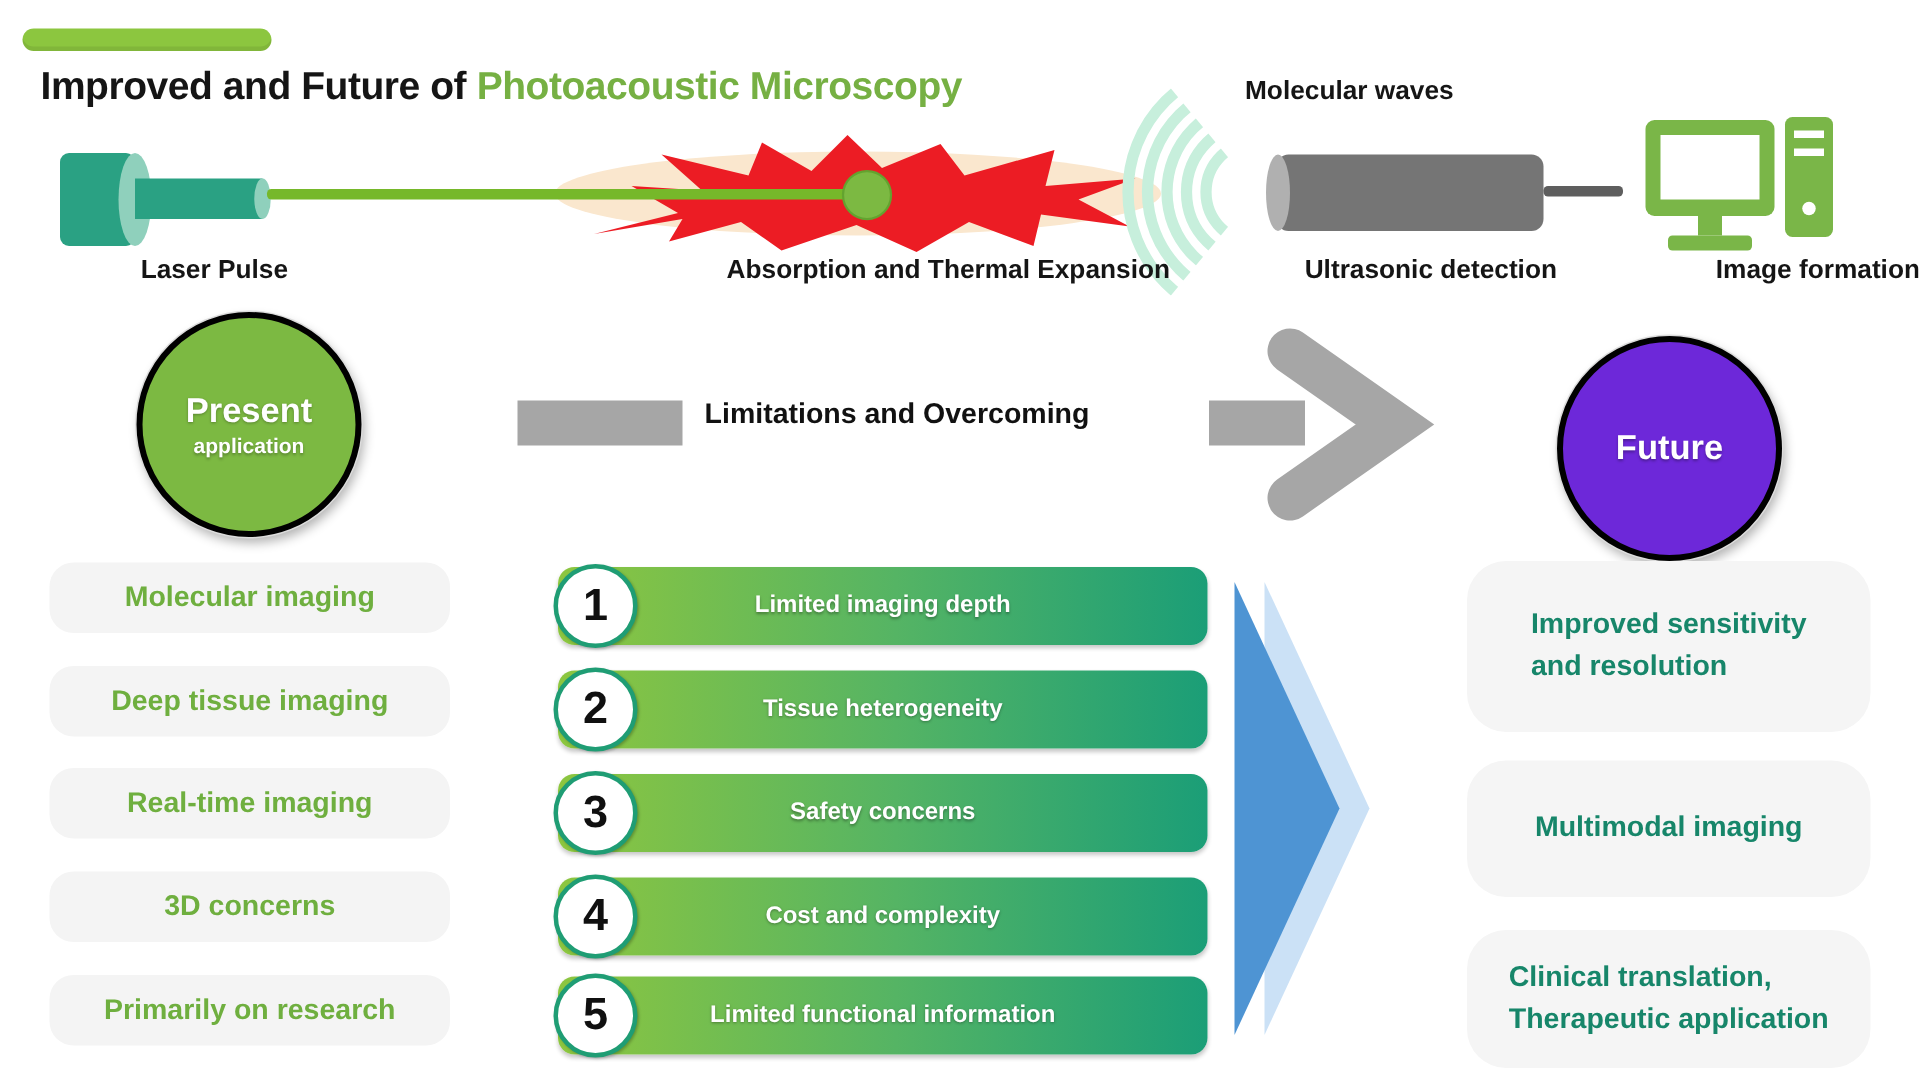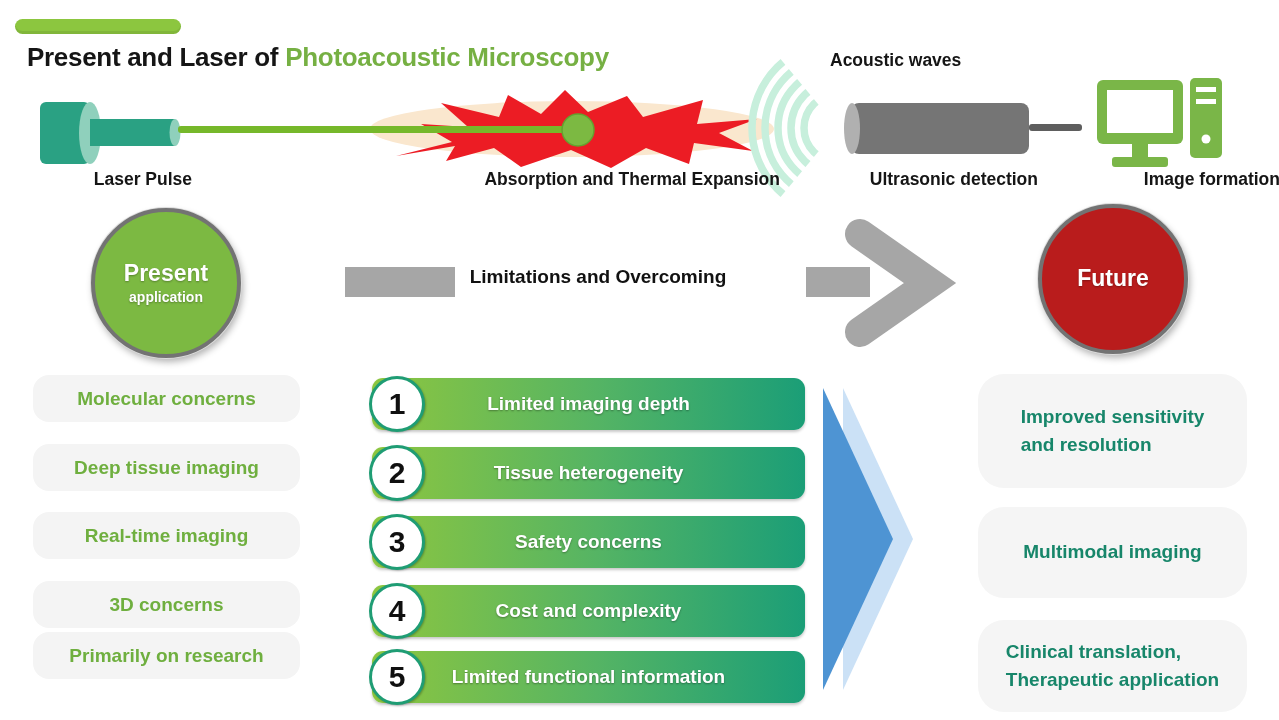--- a/index.html
+++ b/index.html
@@ -15,41 +15,41 @@
   .accent-bar{left:15px;top:19px;width:166px;height:15px;border-radius:8px;
     background:#8CC63F;box-shadow:inset 0 -3px 0 rgba(0,0,0,.08);}
   .title{left:27px;top:42px;font-size:26px;font-weight:bold;color:#151515;
     letter-spacing:-0.3px;white-space:nowrap;}
   .title .hl{color:#76B043;margin-left:7px;margin-top:11px;}
 
   
   .plabel{font-size:17.5px;font-weight:bold;color:#151515;text-align:right;white-space:nowrap;}
 
   
-  .circle{width:150px;height:150px;border-radius:50%;border:4px solid #737373;box-sizing:border-box;
+  .circle{width:150px;height:150px;border-radius:50%;border:4px solid #000000;box-sizing:border-box;
     box-shadow:0 0 0 1px #dcdcdc,2px 4px 7px rgba(0,0,0,.3);
     display:flex;flex-direction:column;align-items:center;justify-content:center;
     color:#fff;text-shadow:0 1px 2px rgba(0,0,0,.3);}
   .present-circle{left:91px;top:208px;background:#7CB942;}
-  .future-circle{left:1038px;top:204px;background:#b91c1c;}
+  .future-circle{left:1038px;top:224px;background:#6d28d9;}
   .c-title{font-size:23px;font-weight:bold;line-height:1.1;}
   .c-sub{font-size:14px;font-weight:bold;margin-top:3px;}
 
   .lim-heading{left:448px;top:266px;width:300px;text-align:center;
     font-size:19px;font-weight:bold;color:#111;white-space:nowrap;}
 
   
   .pill{left:33px;width:267px;height:47px;background:#F4F4F4;border-radius:16px;
     color:#6FAF3F;font-weight:bold;font-size:19px;
     display:flex;align-items:center;justify-content:center;}
 
   
   .lim-bar{left:372px;width:433px;height:52px;border-radius:11px;
     background:linear-gradient(90deg,#8DC63F 0%,#55B464 52%,#1B9E77 100%);
-    color:#fff;font-weight:bold;font-size:19px;
+    color:#fff;font-weight:bold;font-size:16px;
     display:flex;align-items:center;justify-content:center;
     text-shadow:0 1px 2px rgba(0,0,0,.35);
     box-shadow:0 2px 3px rgba(0,0,0,.22);}
   .lim-num{left:369px;width:56px;height:56px;border-radius:50%;background:#fff;
     border:3px solid #1F9D74;box-sizing:border-box;
     color:#101010;font-weight:bold;font-size:30px;
     display:flex;align-items:center;justify-content:center;
     box-shadow:1px 1px 2px rgba(0,0,0,.25);}
 
   
@@ -104,49 +104,49 @@
     <rect x="1132" y="144" width="16" height="13"></rect>
     <rect x="1112" y="157" width="56" height="10" rx="3"></rect>
     <rect x="1190" y="78" width="32" height="80" rx="5"></rect>
     <rect x="1196" y="87" width="20" height="5" fill="#ffffff"></rect>
     <rect x="1196" y="99" width="20" height="5" fill="#ffffff"></rect>
     <circle cx="1206" cy="139" r="4.5" fill="#ffffff"></circle>
   </g>
 </svg>
 
 <div class="abs accent-bar"></div>
-<div class="abs title"><span>Present and Laser of</span><span class="hl">Photoacoustic Microscopy</span></div>
+<div class="abs title"><span>Improved and Future of</span><span class="hl">Photoacoustic Microscopy</span></div>
 
 <div class="abs plabel" style="left:32px;top:169px;width:160px">Laser Pulse</div>
 <div class="abs plabel" style="left:400px;top:169px;width:380px">Absorption and Thermal Expansion</div>
-<div class="abs plabel" style="left:830px;top:50px;width:170px;text-align:left">Acoustic waves</div>
+<div class="abs plabel" style="left:830px;top:50px;width:170px;text-align:left">Molecular waves</div>
 <div class="abs plabel" style="left:828px;top:169px;width:210px">Ultrasonic detection</div>
 <div class="abs plabel" style="left:1080px;top:169px;width:200px">Image formation</div>
 
 <div class="abs circle present-circle">
   <div class="c-title">Present</div>
   <div class="c-sub">application</div>
 </div>
 
 <svg class="abs" style="left:340px;top:200px" width="620" height="170" viewBox="340 200 620 170">
   <rect x="345" y="267" width="110" height="30" fill="#A6A6A6"></rect>
   <rect x="806" y="267" width="64" height="30" fill="#A6A6A6"></rect>
   <path d="M860,234 L930,283 L860,332" fill="none" stroke="#A6A6A6" stroke-width="30" stroke-linecap="round" stroke-linejoin="miter"></path>
 </svg>
 <div class="abs lim-heading">Limitations and Overcoming</div>
 
 <div class="abs circle future-circle">
   <div class="c-title">Future</div>
 </div>
 
-<div class="abs pill" style="top:375px">Molecular concerns</div>
+<div class="abs pill" style="top:375px">Molecular imaging</div>
 <div class="abs pill" style="top:444px">Deep tissue imaging</div>
 <div class="abs pill" style="top:512px">Real-time imaging</div>
 <div class="abs pill" style="top:581px">3D concerns</div>
-<div class="abs pill" style="top:632px">Primarily on research</div>
+<div class="abs pill" style="top:650px">Primarily on research</div>
 
 <div class="abs lim-bar" style="top:378px">Limited imaging depth</div>
 <div class="abs lim-bar" style="top:447px">Tissue heterogeneity</div>
 <div class="abs lim-bar" style="top:516px">Safety concerns</div>
 <div class="abs lim-bar" style="top:585px">Cost and complexity</div>
 <div class="abs lim-bar" style="top:651px">Limited functional information</div>
 
 <div class="abs lim-num" style="top:376px">1</div>
 <div class="abs lim-num" style="top:445px">2</div>
 <div class="abs lim-num" style="top:514px">3</div>

